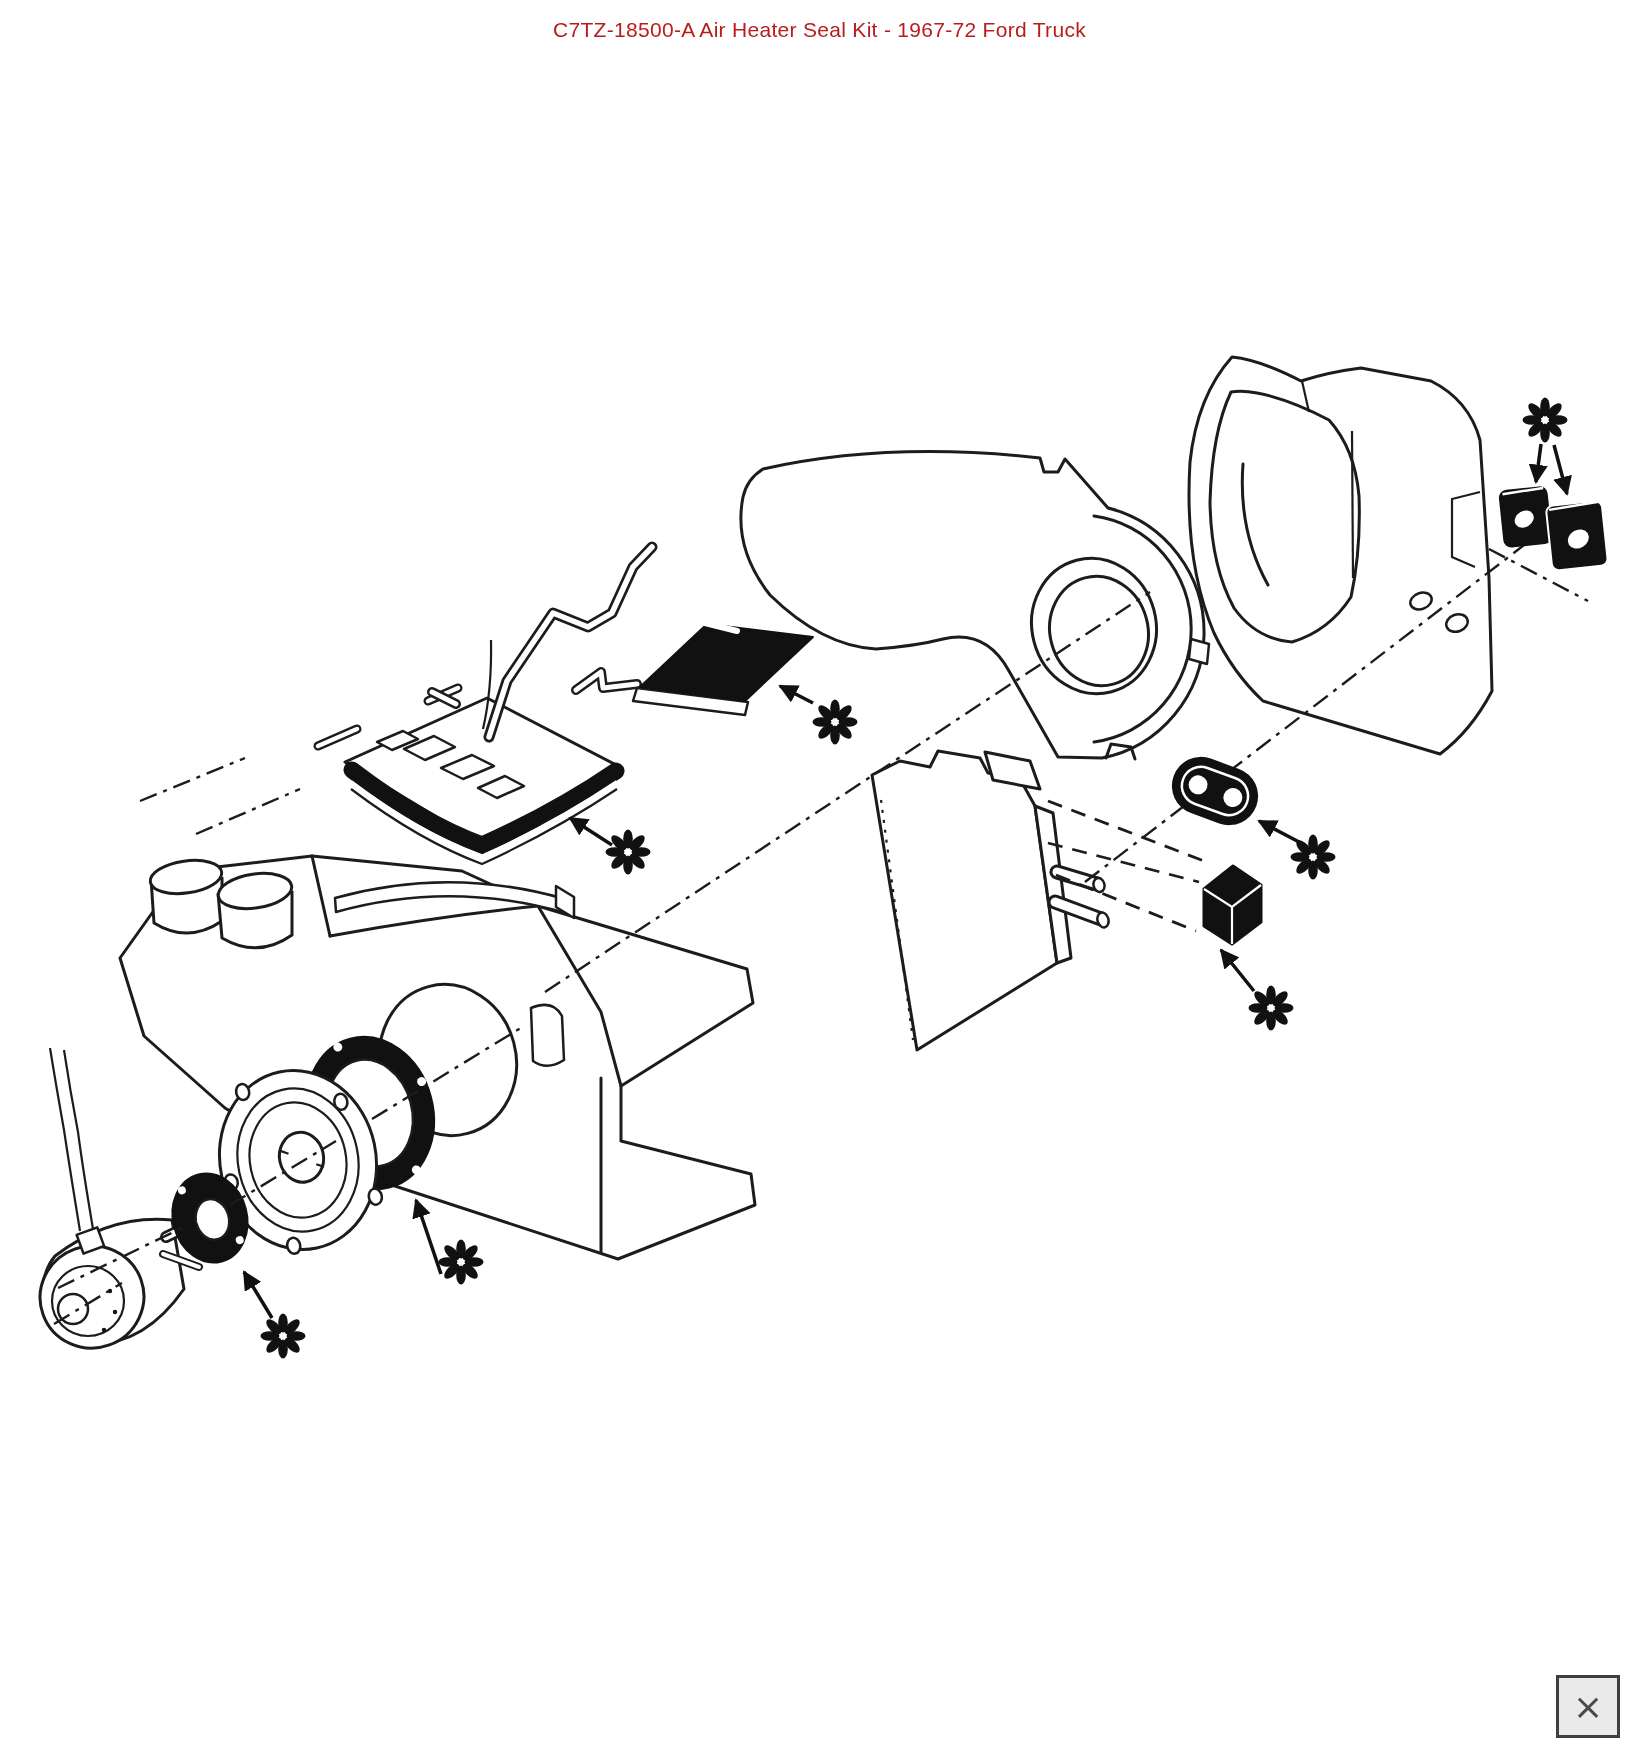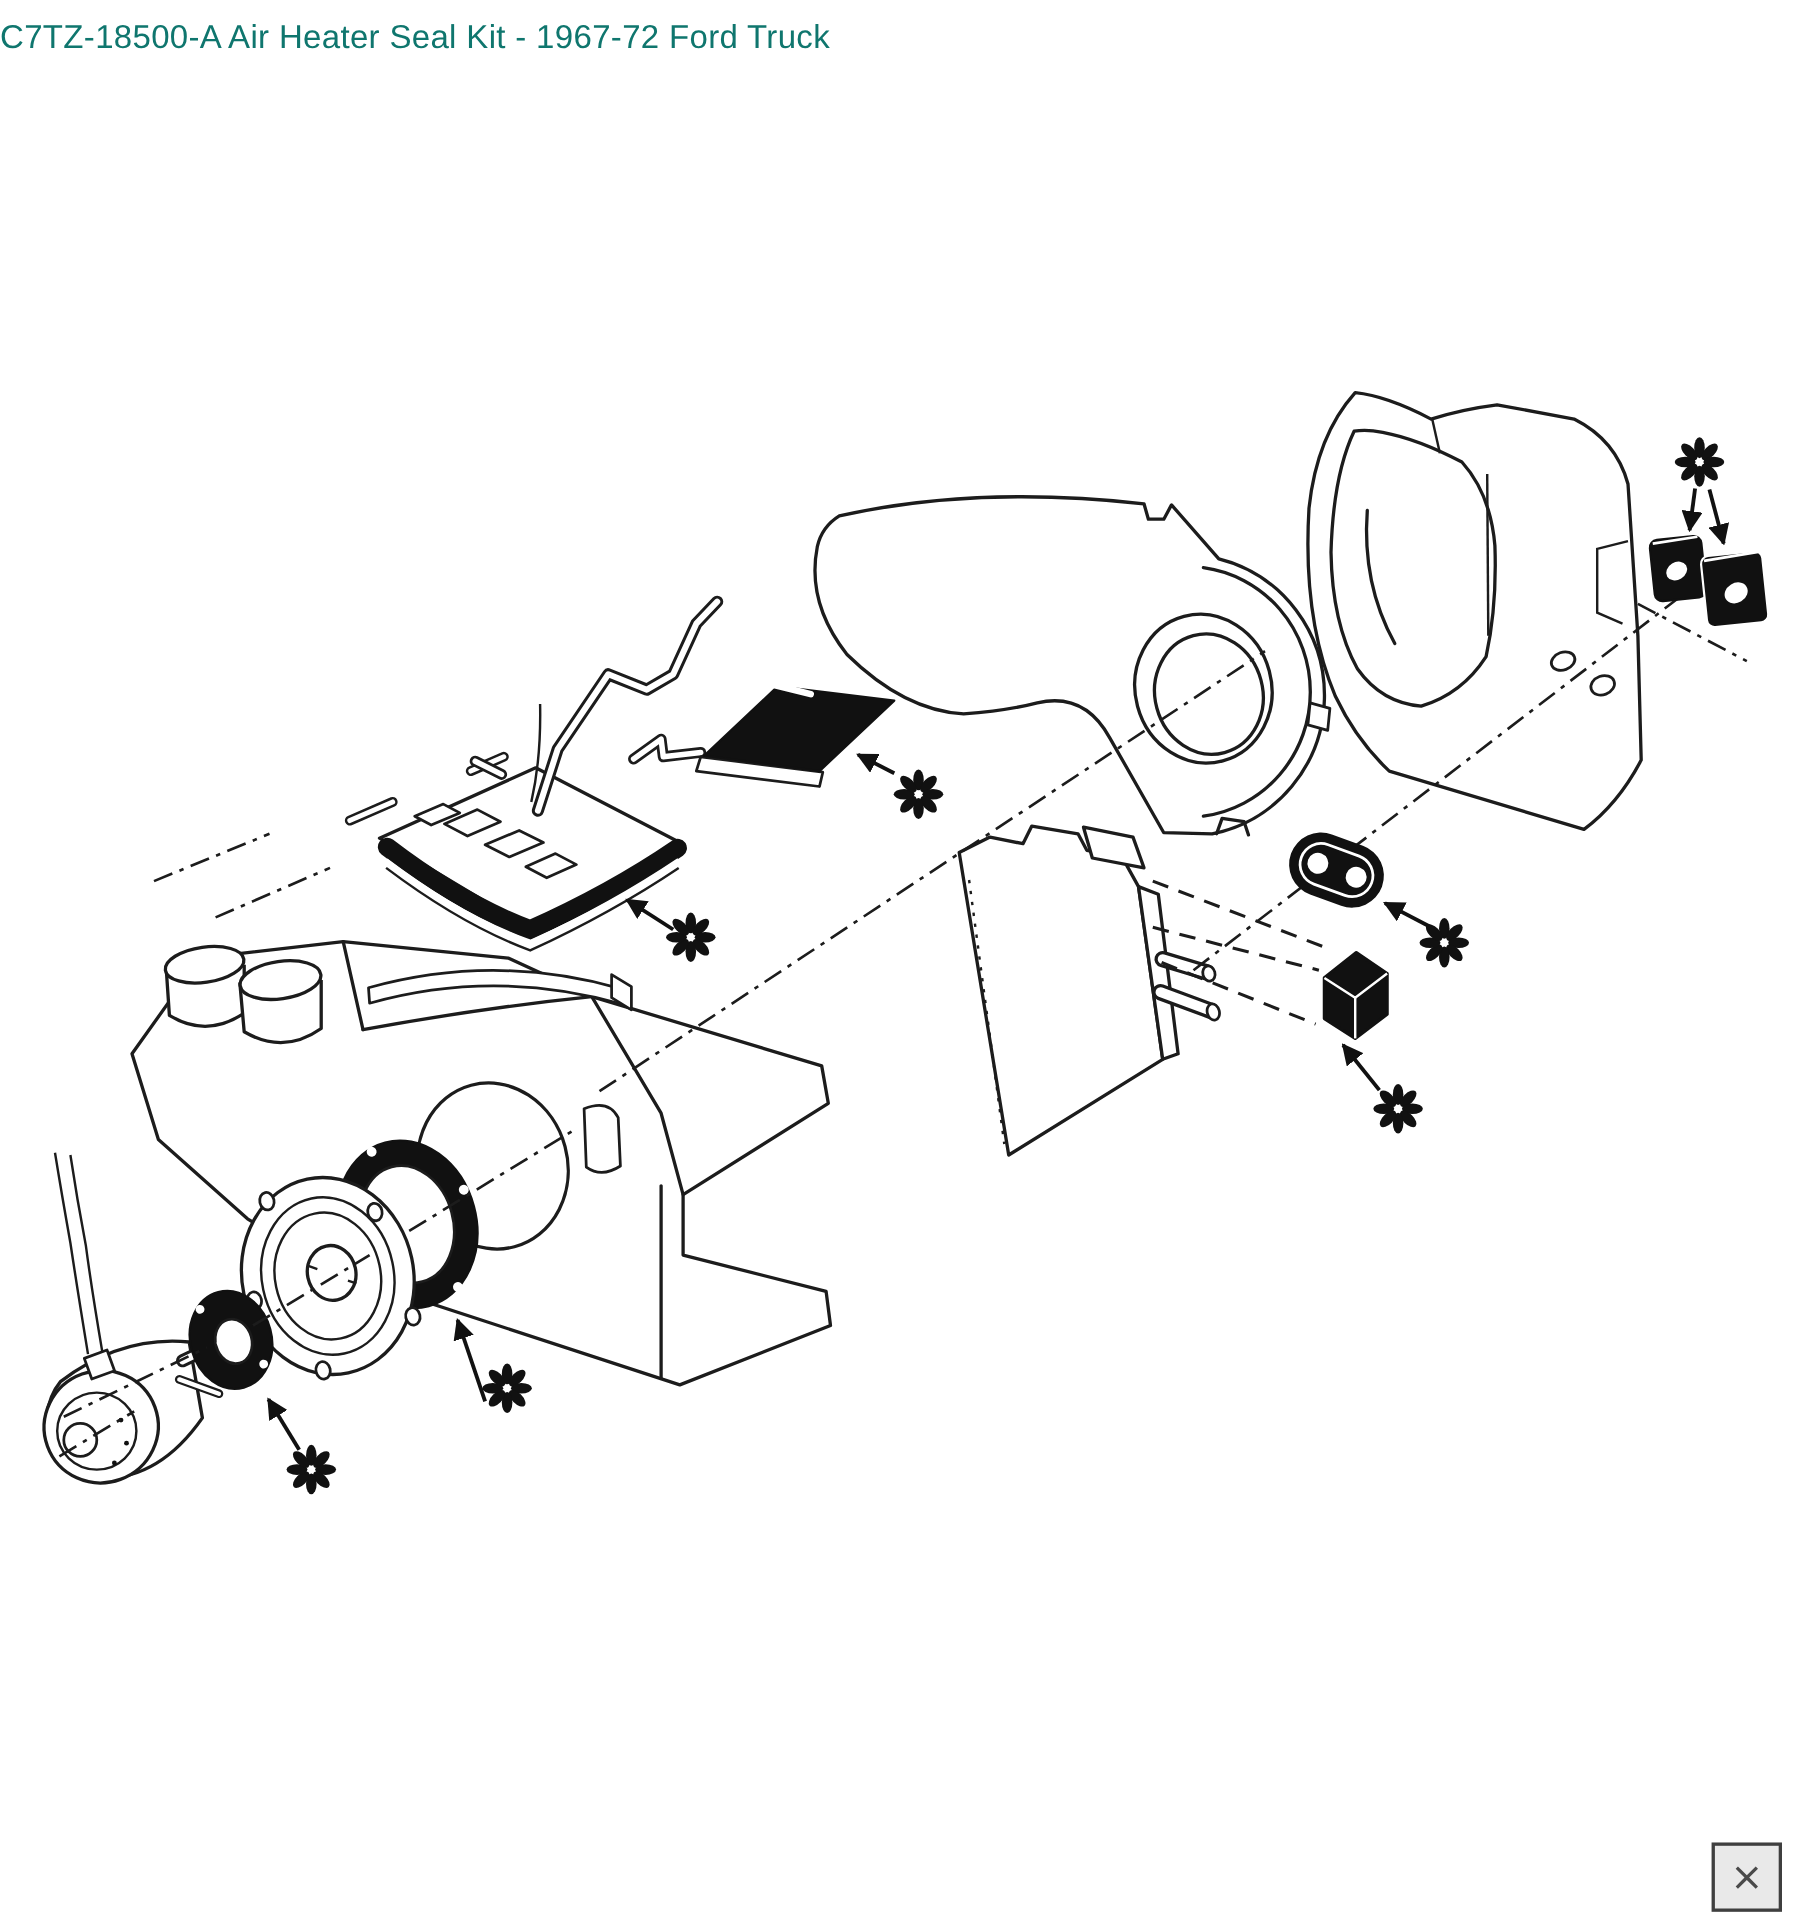--- a/index.html
+++ b/index.html
@@ -1,19 +1,19 @@
 <!DOCTYPE html>
 <html><head>
 <meta charset="utf-8">
 <style>
   html,body{margin:0;padding:0;background:#fff;}
   .stage{position:relative;width:1639px;height:1751px;background:#ffffff;overflow:hidden;
          font-family:"Liberation Sans",sans-serif;}
-  .title{position:absolute;top:18px;left:0;width:100%;text-align:left;
-         font-size:30px;color:#0f766e;letter-spacing:.3px;}
+  .title{position:absolute;top:18px;left:0;width:100%;text-align:center;
+         font-size:21px;color:#b91c1c;letter-spacing:.3px;}
   .figure{position:absolute;inset:0;}
   .figure svg{position:absolute;top:0;left:0;}
   .close-btn{position:absolute;left:1556px;top:1675px;width:64px;height:63px;
          box-sizing:border-box;background:#e9e9e9;border:3px solid #3f3f3f;
          display:flex;align-items:center;justify-content:center;
          font-size:36px;line-height:1;color:#4a4a4a;cursor:pointer;padding:0;
          font-family:"DejaVu Sans",sans-serif;}
   
   .o{fill:none;stroke:#1c1c1c;stroke-width:3;stroke-linecap:round;stroke-linejoin:round;}
   .w{fill:#ffffff;stroke:#1c1c1c;stroke-width:3;stroke-linejoin:round;}

